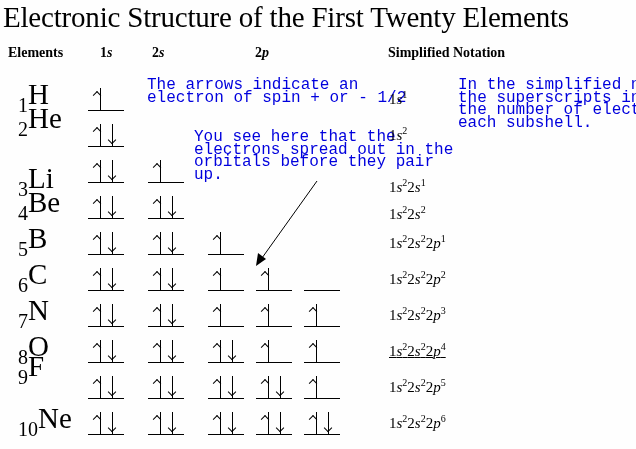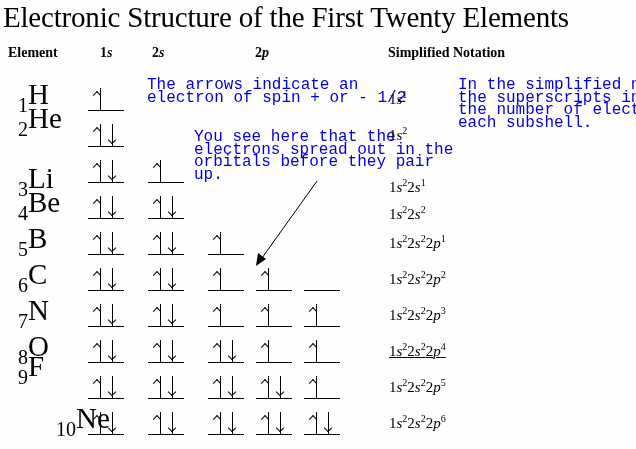--- a/index.html
+++ b/index.html
@@ -21,21 +21,21 @@
   .cfg { position:absolute; left:389px; font-size:15px; white-space:nowrap;text-align:center; }
   .cfg sup { font-size:10px; vertical-align:6px; line-height:0; }
   .cfg i { font-style:italic; }
   svg.pointer { position:absolute; left:0; top:0; width:636px; height:449px; pointer-events:none; }
 </style>
 </head>
 <body>
 
 <div class="title">Electronic Structure of the First Twenty Elements</div>
 
-<div class="hdr" style="left:8px">Element</div>
+<div class="hdr" style="left:8px">Elements</div>
 <div class="hdr" style="left:100px"><span>1</span><i>s</i></div>
 <div class="hdr" style="left:152px"><span>2</span><i>s</i></div>
 <div class="hdr" style="left:255px"><span>2</span><i>p</i></div>
 <div class="hdr" style="left:388px">Simplified Notation</div>
 
 <div class="note" style="left:147px; top:79px;">The arrows indicate an
 electron of spin + or - 1/2</div>
 <div class="note" style="left:194px; top:131px;">You see here that the
 electrons spread out in the
 orbitals before they pair
@@ -189,21 +189,21 @@
     <div class="orb" style="left: 256px; top: 373px;">
       <div class="ln"></div>
       <div class="arr up"></div>
       <div class="arr dn"></div>
     </div>
     <div class="orb" style="left: 304px; top: 373px;">
       <div class="ln"></div>
       <div class="arr up"></div>
     </div>
     <div class="cfg" style="top: 379px;"><span>1</span><i>s</i><sup>2</sup><span>2</span><i>s</i><sup>2</sup><span>2</span><i>p</i><sup>5</sup></div>
-    <div class="el" style="top: 404px; margin-left: 38px;"><sub>10</sub><span>Ne</span></div>
+    <div class="el" style="top: 404px;"><sub>10</sub><span>Ne</span></div>
     <div class="orb" style="left: 88px; top: 409px;">
       <div class="ln"></div>
       <div class="arr up"></div>
       <div class="arr dn"></div>
     </div>
     <div class="orb" style="left: 148px; top: 409px;">
       <div class="ln"></div>
       <div class="arr up"></div>
       <div class="arr dn"></div>
     </div>

